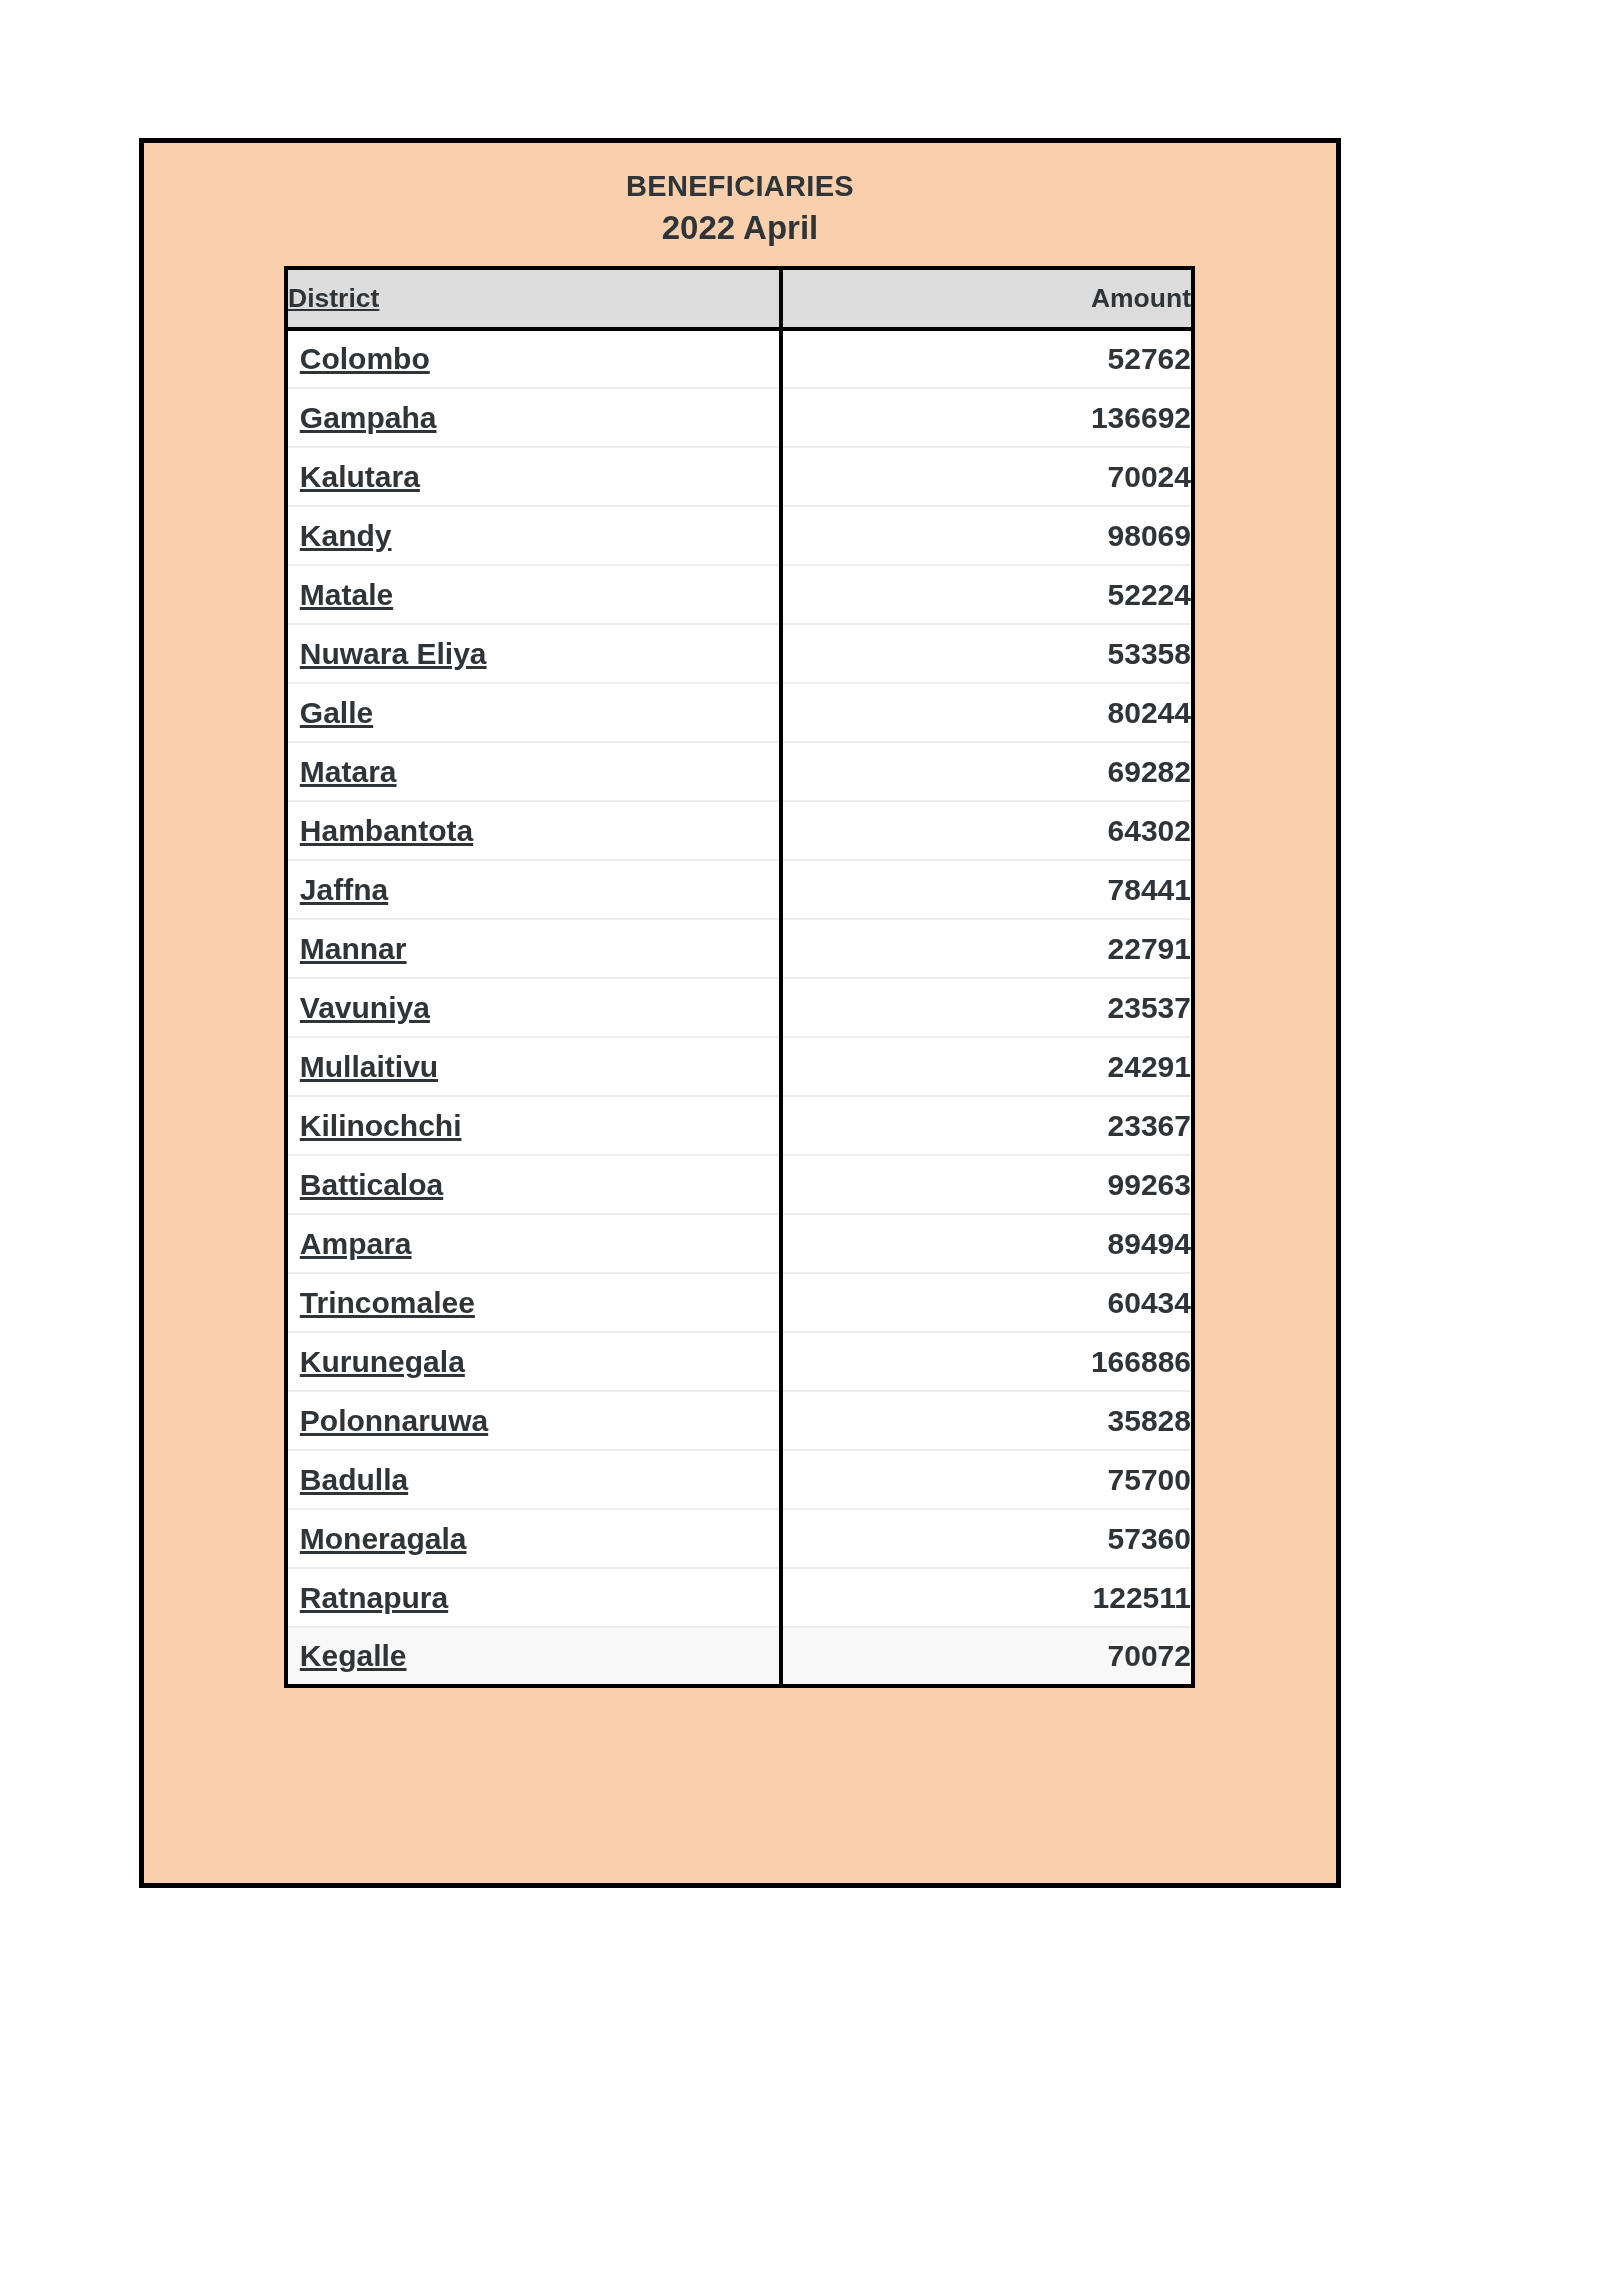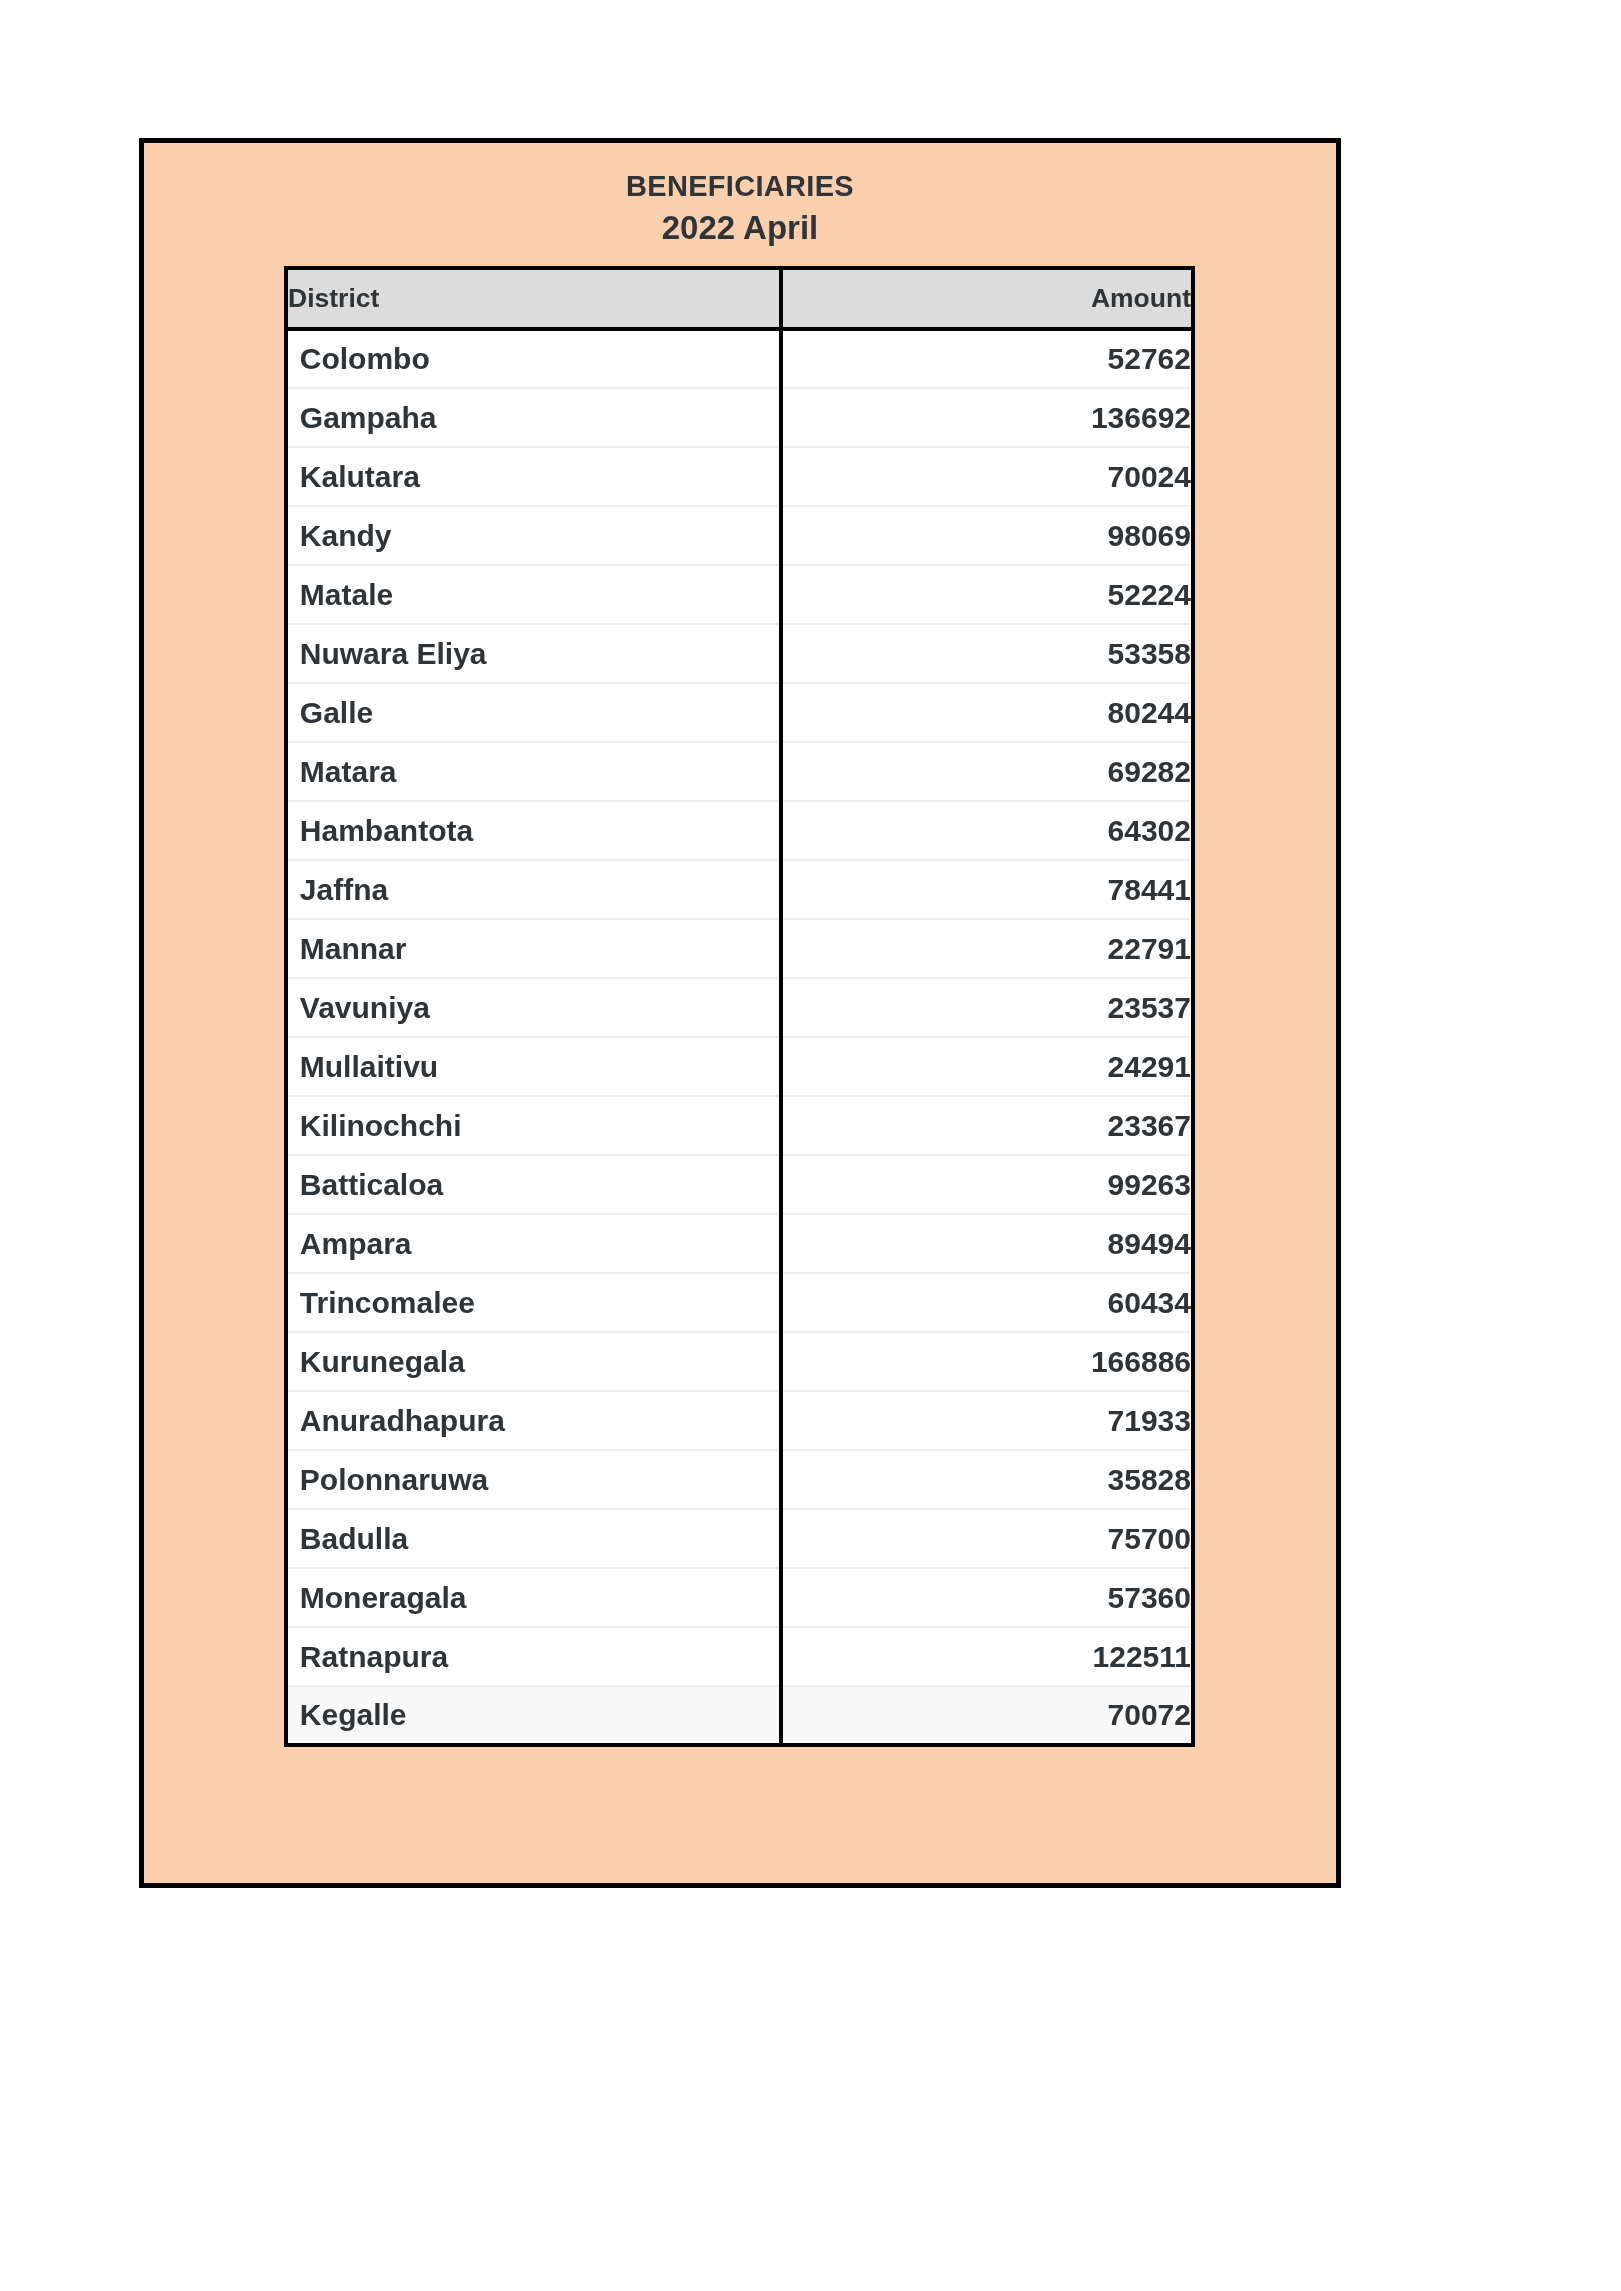--- a/index.html
+++ b/index.html
@@ -73,20 +73,21 @@
     font-size: 26.5px;
     text-align: center;
     height: 61px;
     border-bottom: 4.9px solid #000000;
   }
   #beneficiaries-table .col-district {
     width: 492px;
     text-align: left;
     padding-left: 11.8px;
     border-right: 4.9px solid #000000;
+    text-decoration: underline;
   }
   #beneficiaries-table .col-amount {
     width: 409px;
     text-align: right;
   }
   #beneficiaries-table thead .col-district { padding-left: 0; }
 
   #beneficiaries-table tbody tr td {
     border-top: 2.9px solid #EDEDED;
   }
@@ -181,24 +182,20 @@
         </tr>
         <tr>
           <td class="col-district">Trincomalee</td>
           <td class="col-amount">60434</td>
         </tr>
         <tr>
           <td class="col-district">Kurunegala</td>
           <td class="col-amount">166886</td>
         </tr>
         <tr>
-          <td class="col-district">Anuradhapura</td>
-          <td class="col-amount">71933</td>
-        </tr>
-        <tr>
           <td class="col-district">Polonnaruwa</td>
           <td class="col-amount">35828</td>
         </tr>
         <tr>
           <td class="col-district">Badulla</td>
           <td class="col-amount">75700</td>
         </tr>
         <tr>
           <td class="col-district">Moneragala</td>
           <td class="col-amount">57360</td>

